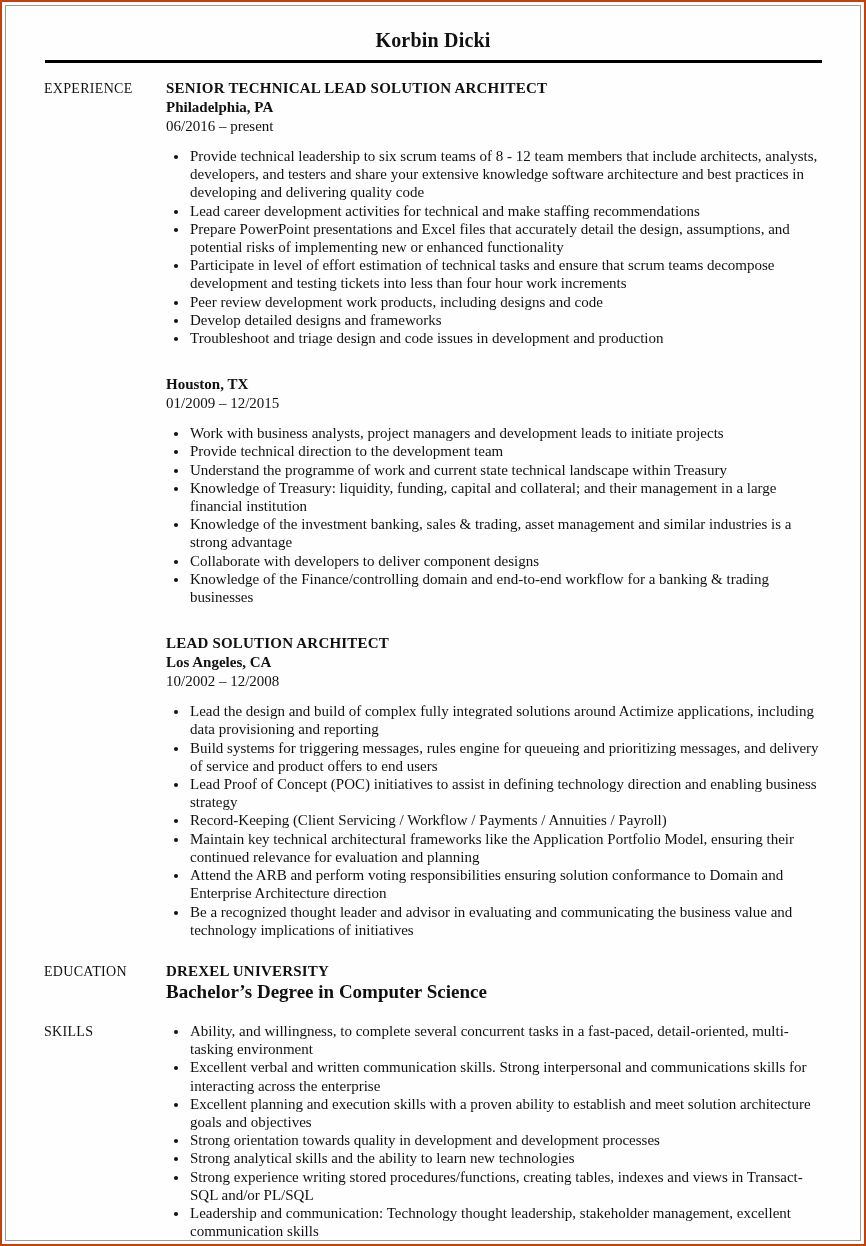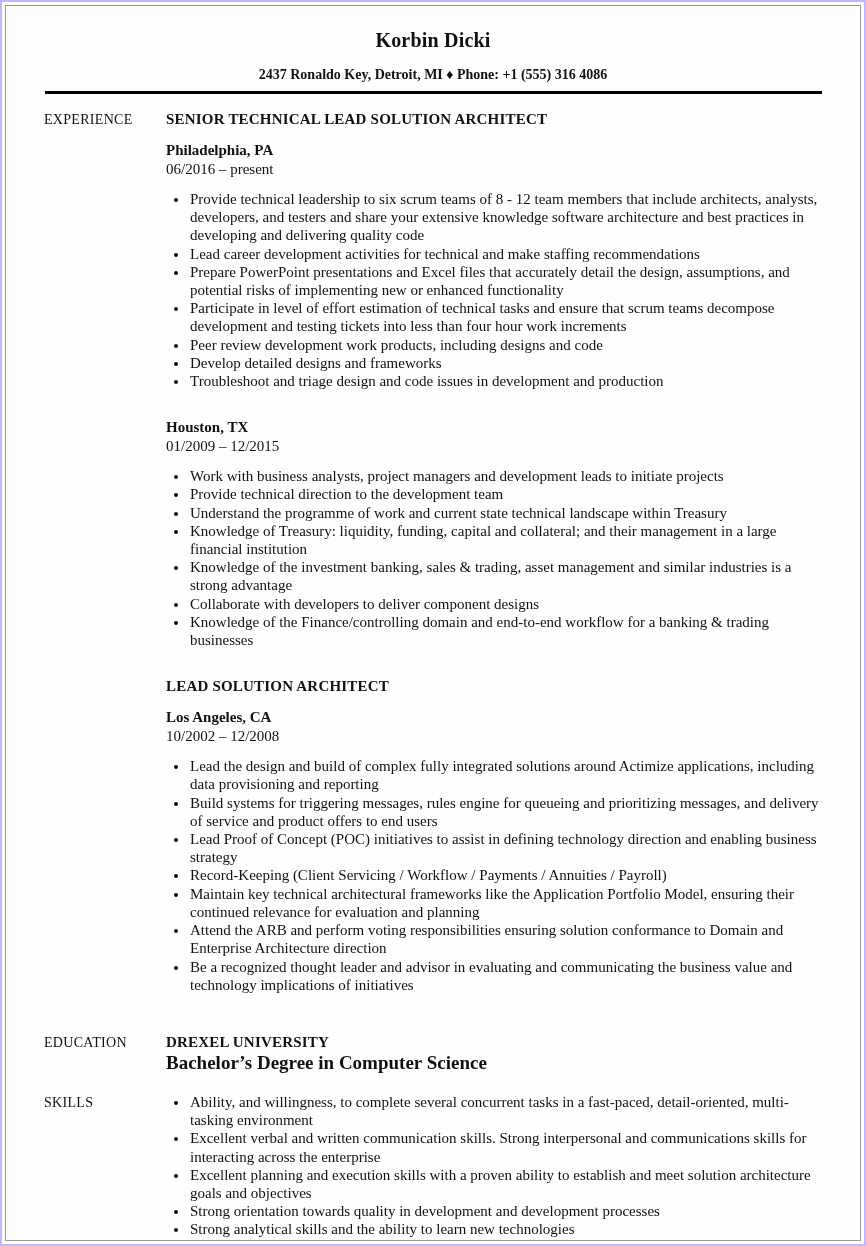--- a/index.html
+++ b/index.html
@@ -6,21 +6,21 @@
   * { margin: 0; padding: 0; box-sizing: border-box; }
   html, body { background: #ffffff; }
   body {
     font-family: "Liberation Serif", serif;
     color: #111111;
     width: 866px;
   }
   .page-outer {
     width: 866px;
     height: 1246px;
-    border: 2px solid #c4b5fd;
+    border: 2px solid #c2410c;
     padding: 3px;
     background: #ffffff;
   }
   .page-inner {
     width: 100%;
     height: 100%;
     border: 1px solid #9a9a9a;
     overflow: hidden;
     background: #fefefe;
     padding-top: 22px;
@@ -44,21 +44,21 @@
     border-top: 3px solid #000000;
     margin: 7px 38px 0 39px;
   }
   
   .section-row {
     display: flex;
     align-items: flex-start;
     padding-left: 38px;
   }
   .row-experience { margin-top: 16px; }
-  .row-education  { margin-top: 39px; }
+  .row-education  { margin-top: 23px; }
   .row-skills     { margin-top: 21px; }
   .section-label {
     width: 122px;
     flex: 0 0 122px;
     font-size: 14px;
     line-height: 18px;
     font-weight: normal;
     letter-spacing: 0.3px;
     padding-top: 1px;
   }
@@ -68,21 +68,20 @@
   .job-title {
     font-size: 15px;
     line-height: 19px;
     font-weight: bold;
     letter-spacing: 0.2px;
   }
   .job-location {
     font-size: 15px;
     line-height: 19px;
     font-weight: bold;
-    margin-top: 12px;
   }
   .job-dates {
     font-size: 15px;
     line-height: 18px;
   }
   ul.bullet-list {
     list-style: disc outside;
     margin-top: 12px;
     padding-left: 23px;
   }
@@ -108,21 +107,20 @@
   .row-skills ul.bullet-list { margin-top: 0; }
 </style>
 </head>
 <body>
 
 <div class="page-outer">
   <div class="page-inner">
 
     <div class="header">
       <div class="candidate-name">Korbin Dicki</div>
-      <div class="contact-line">2437 Ronaldo Key, Detroit, MI ♦ Phone: +1 (555) 316 4086</div>
       <hr class="header-rule">
     </div>
 
     <div class="section-row row-experience">
       <div class="section-label">EXPERIENCE</div>
       <div class="section-content">
 
         <div class="job">
           <div class="job-title">SENIOR TECHNICAL LEAD SOLUTION ARCHITECT</div>
           <div class="job-location">Philadelphia, PA</div>

